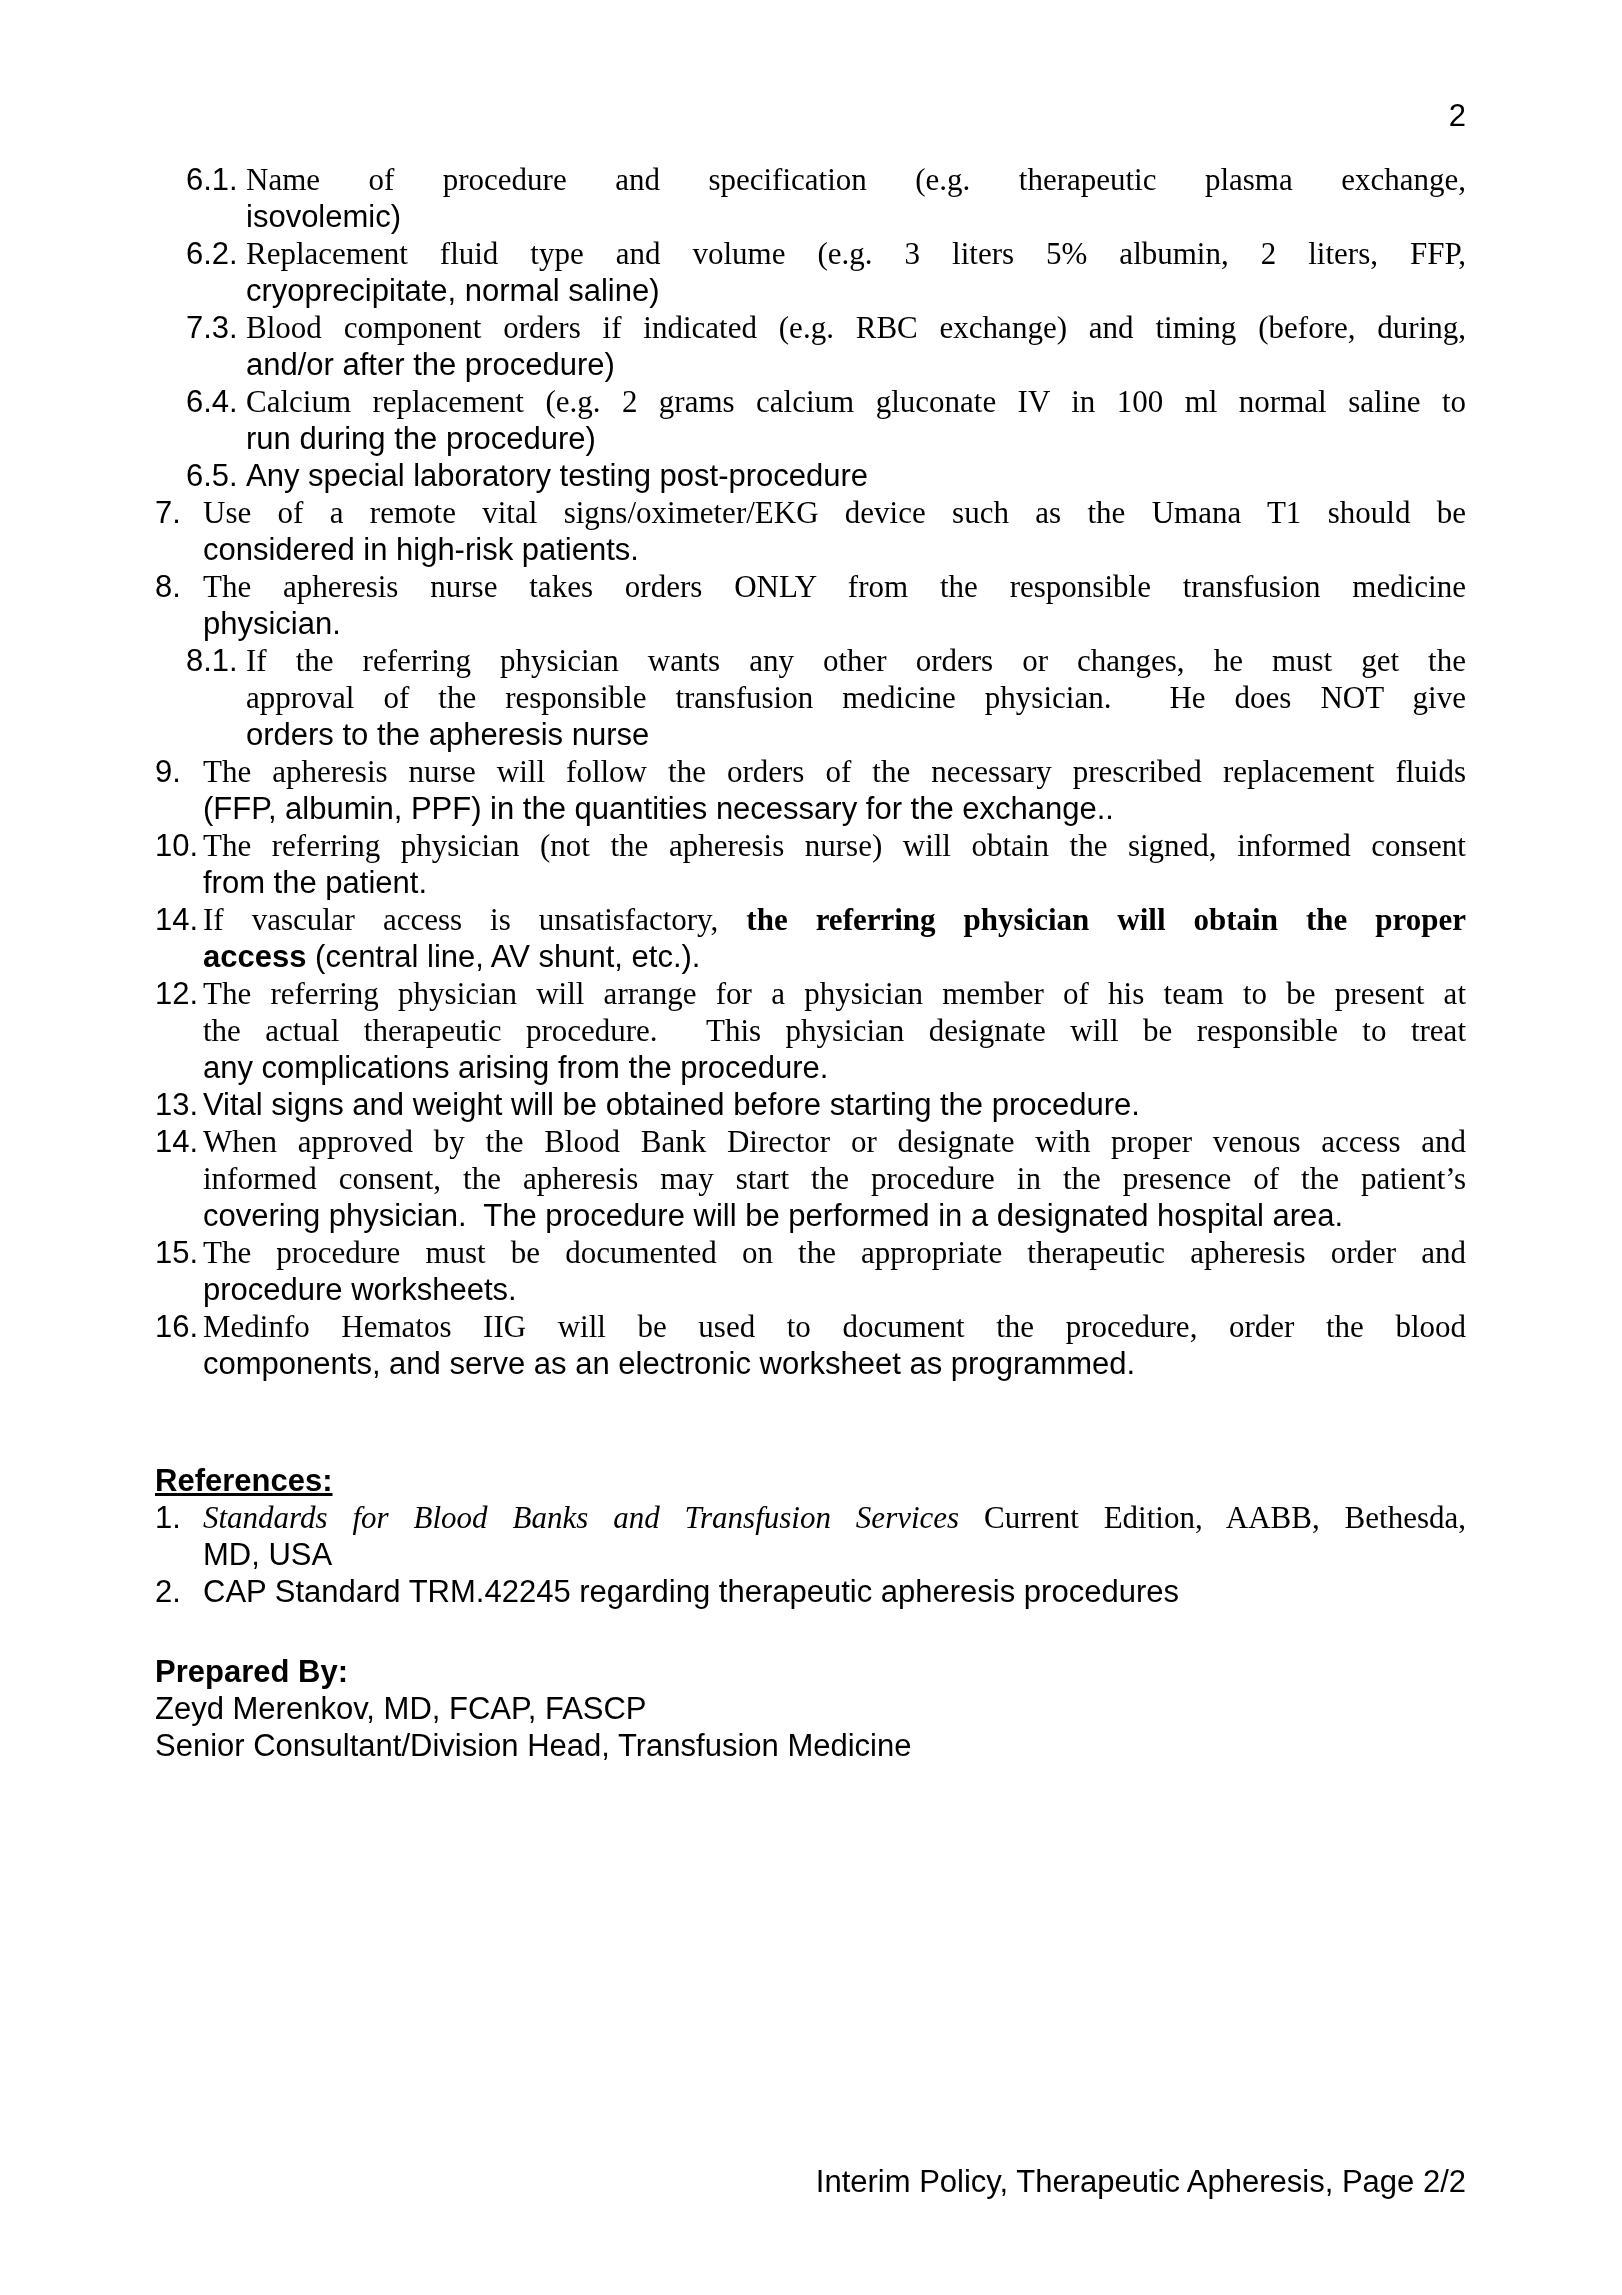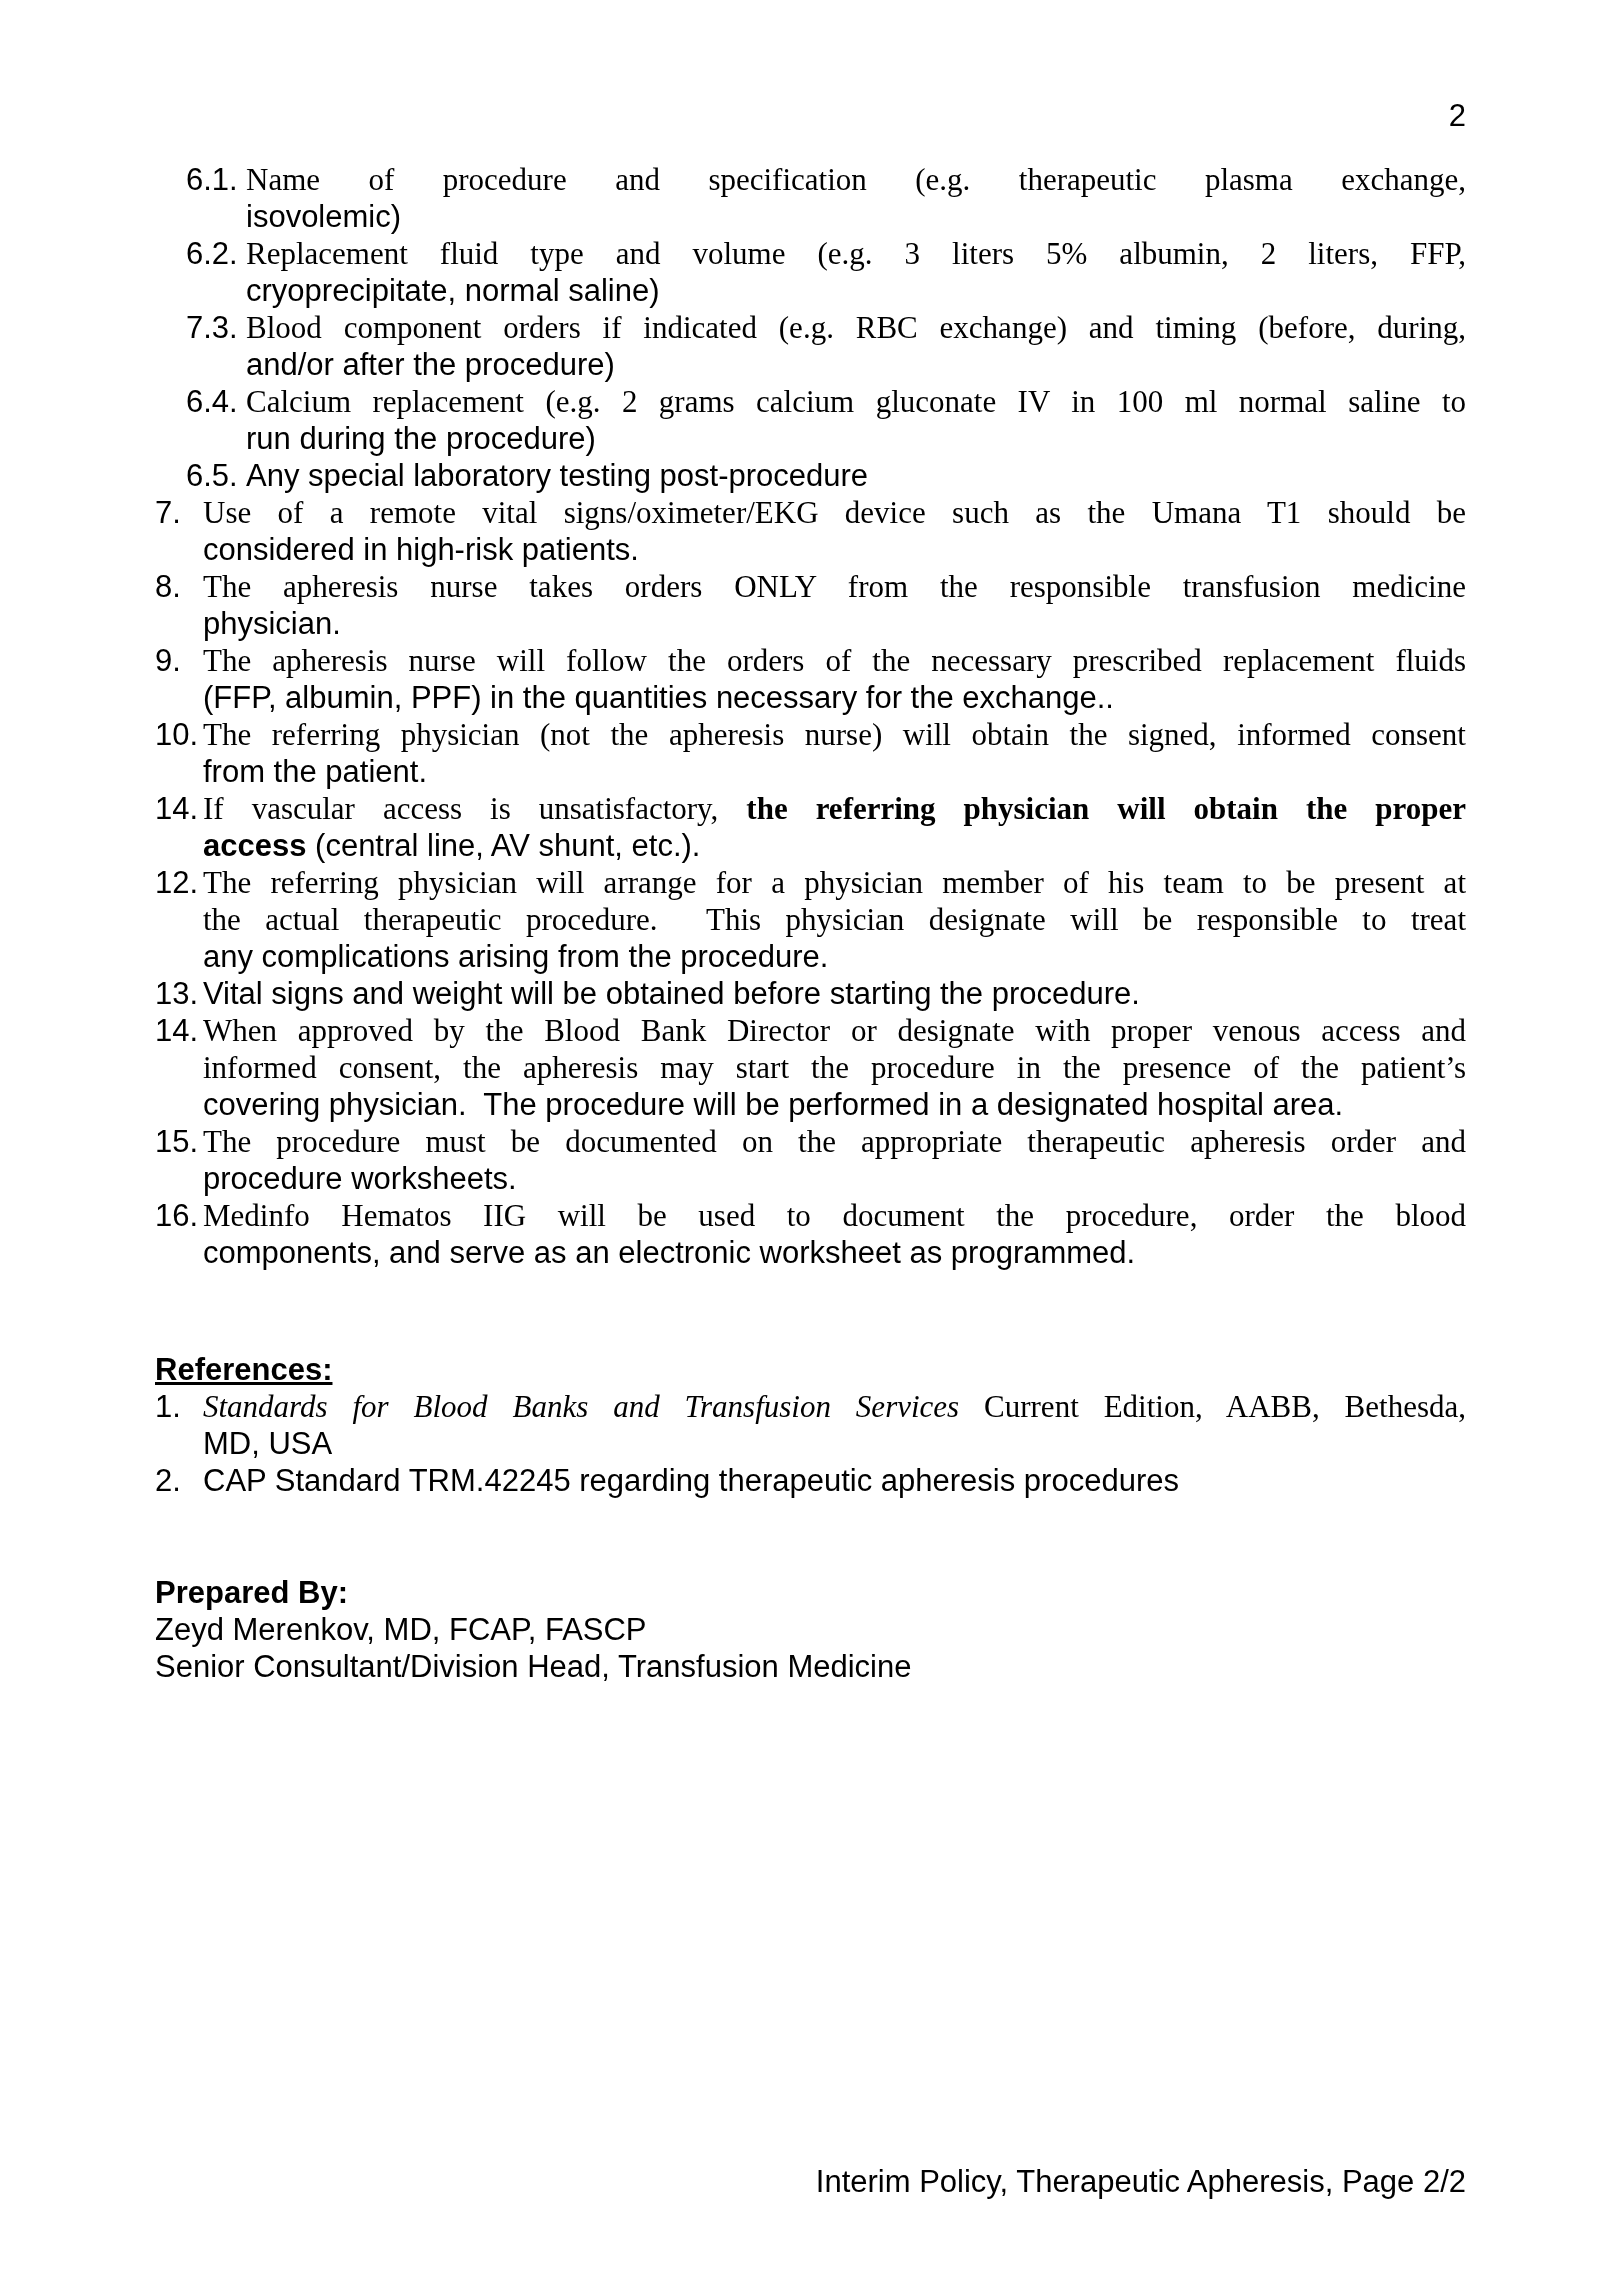--- a/index.html
+++ b/index.html
@@ -14,21 +14,21 @@
   .j  { text-align: justify; font-family: Liberation Serif, serif; }
   .j::after { content: ""; display: inline-block; width: 100%; height: 0; }
   .pageno { text-align: right; margin-top: 97px; }
   .list { margin-top: 27px; }
   .li { position: relative; }
   .l1 { padding-left: 48px; }
   .l2 { margin-left: 31px; padding-left: 60px; }
   .num { position: absolute; left: 0; top: 0; height: 37px; line-height: 37px; }
   .h { font-weight: bold; }
   .refs-heading { margin-top: 80px; text-decoration: underline; }
-  .prep-heading { margin-top: 75px; }
+  .prep-heading { margin-top: 43px; }
   .footer { position: absolute; left: 162px; right: 156px; top: 2163px; text-align: right; }
   b { font-weight: bold; }
   i { font-style: italic; }
 </style>
 </head>
 <body>
 
 <div class="page">
 
   <div class="pageno ln">2</div>
@@ -69,20 +69,26 @@
       <div class="ln j">Use of a remote vital signs/oximeter/EKG device such as the Umana T1 should be</div>
       <div class="ln">considered in high-risk patients.</div>
     </div>
 
     <div class="li l1">
       <span class="num">8.</span>
       <div class="ln j">The apheresis nurse takes orders ONLY from the responsible transfusion medicine</div>
       <div class="ln">physician.</div>
     </div>
 
+    <div class="li l2">
+      <span class="num">8.1.</span>
+      <div class="ln j">If the referring physician wants any other orders or changes, he must get the</div>
+      <div class="ln j">approval of the responsible transfusion medicine physician.&nbsp; He does NOT give</div>
+      <div class="ln">orders to the apheresis nurse</div>
+    </div>
 
     <div class="li l1">
       <span class="num">9.</span>
       <div class="ln j">The apheresis nurse will follow the orders of the necessary prescribed replacement fluids</div>
       <div class="ln">(FFP, albumin, PPF) in the quantities necessary for the exchange..</div>
     </div>
 
     <div class="li l1">
       <span class="num">10.</span>
       <div class="ln j">The referring physician (not the apheresis nurse) will obtain the signed, informed consent</div>

